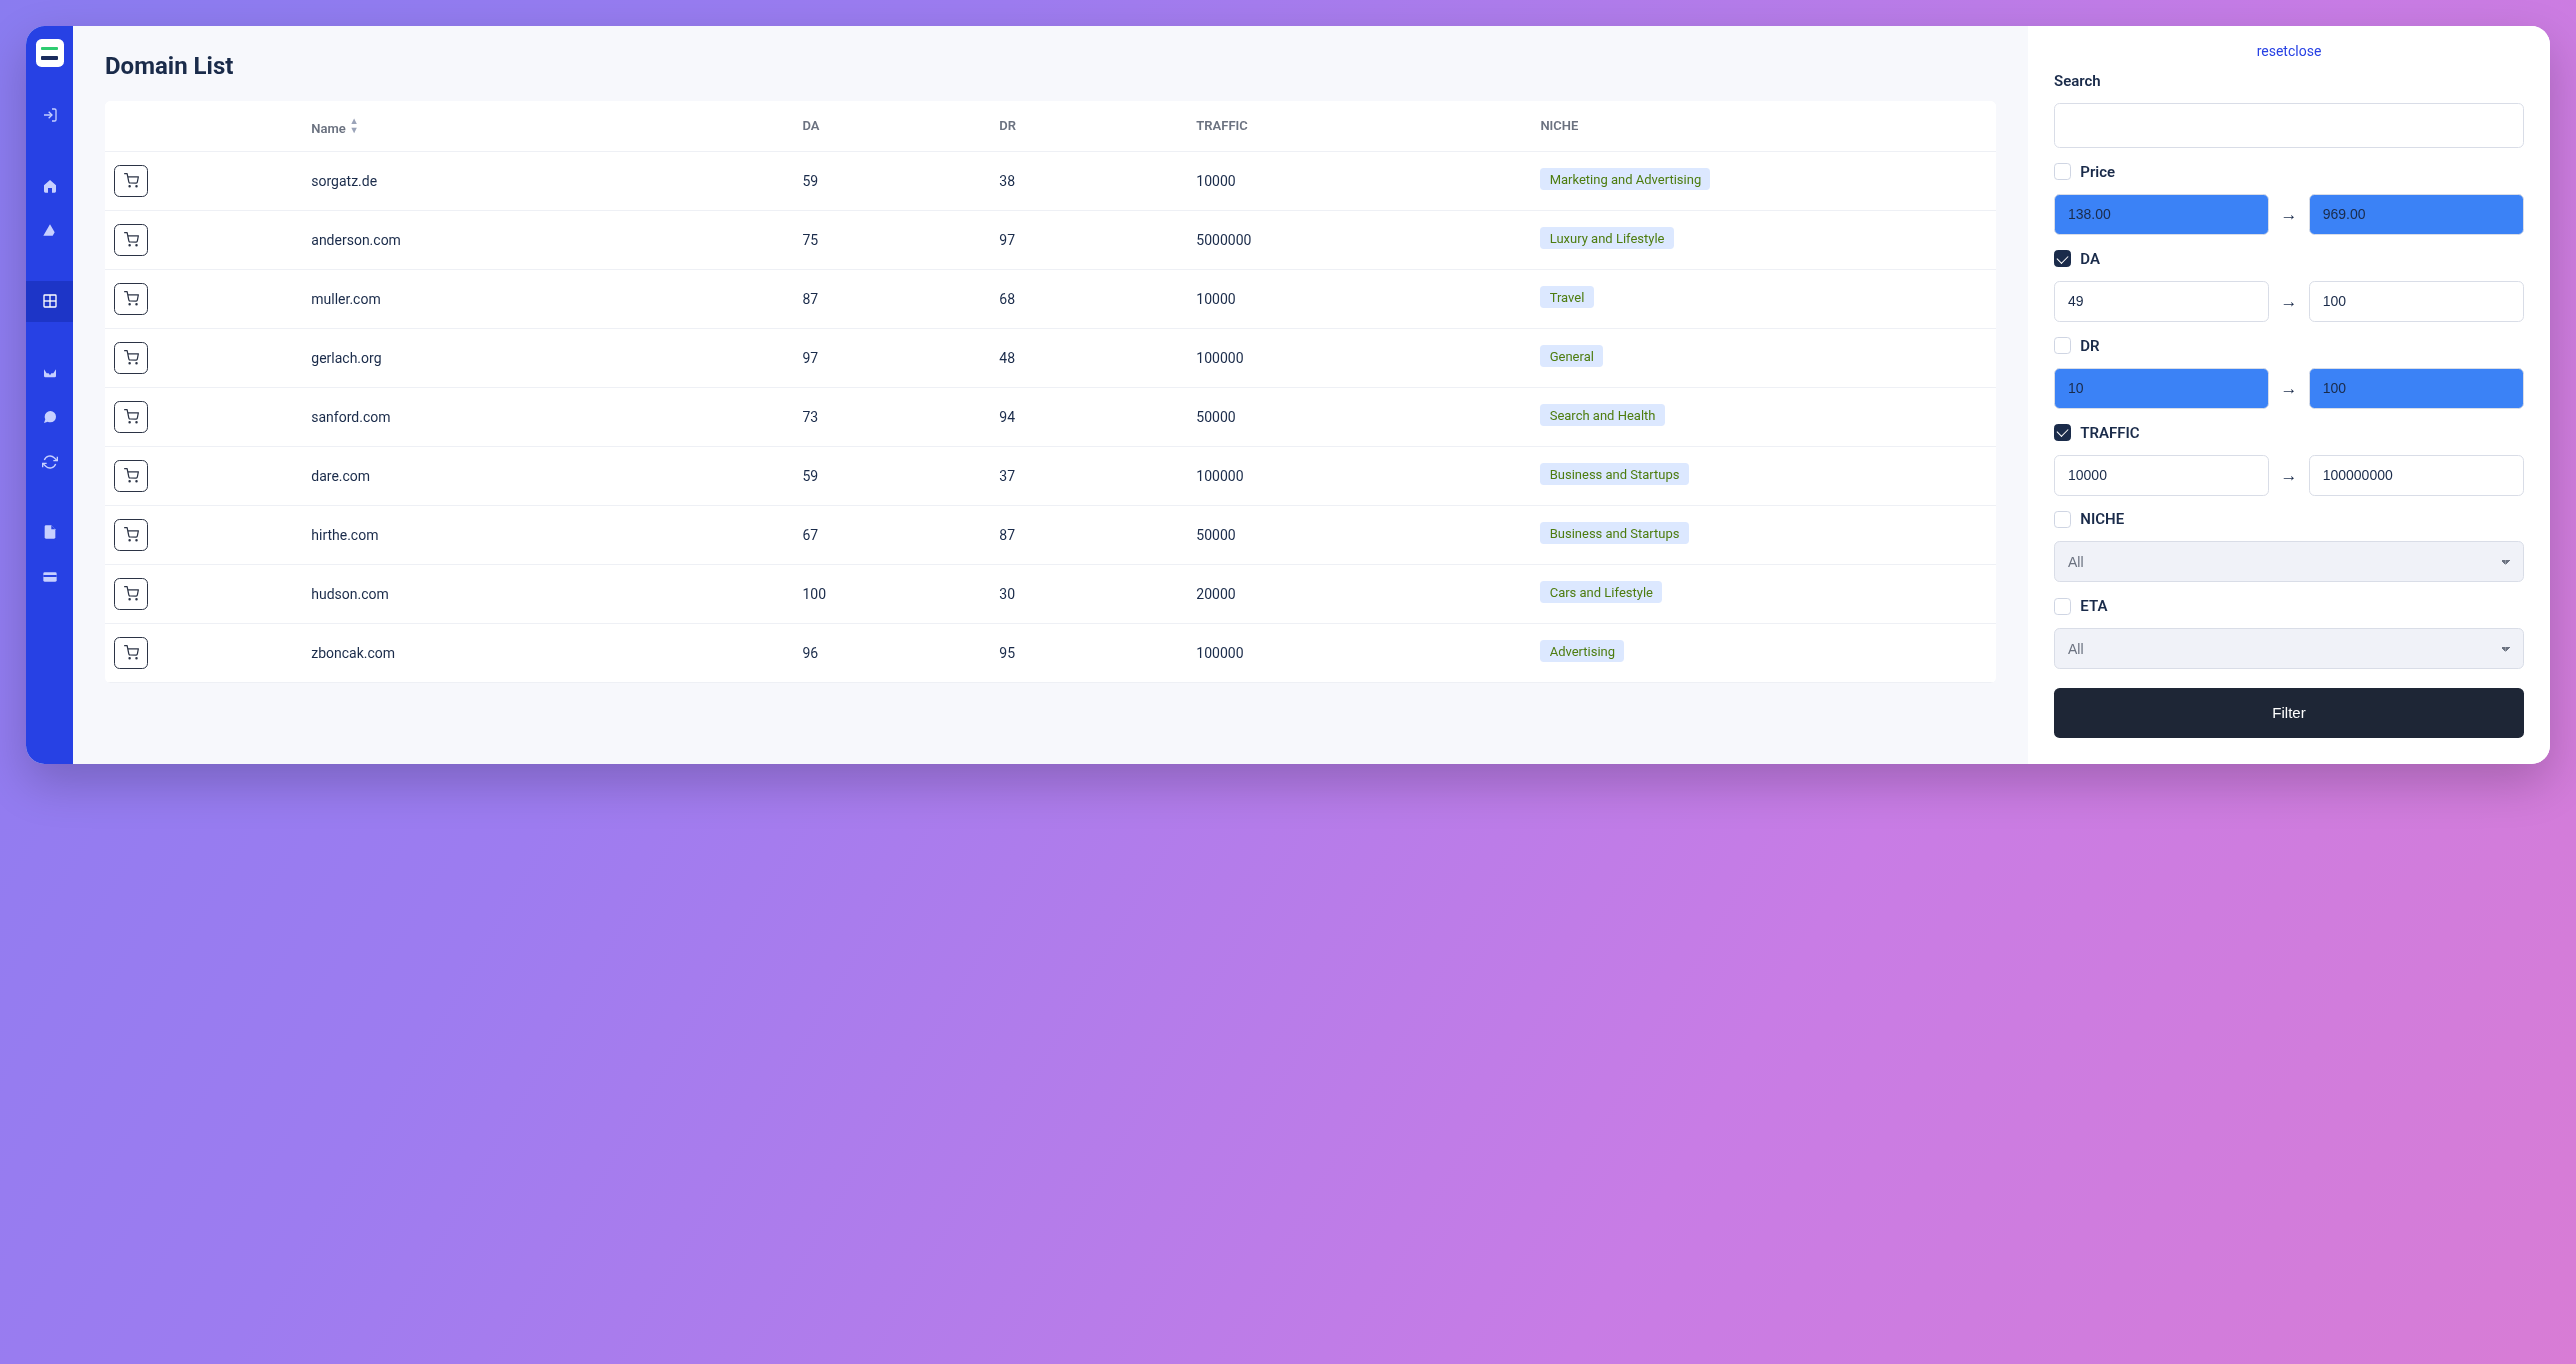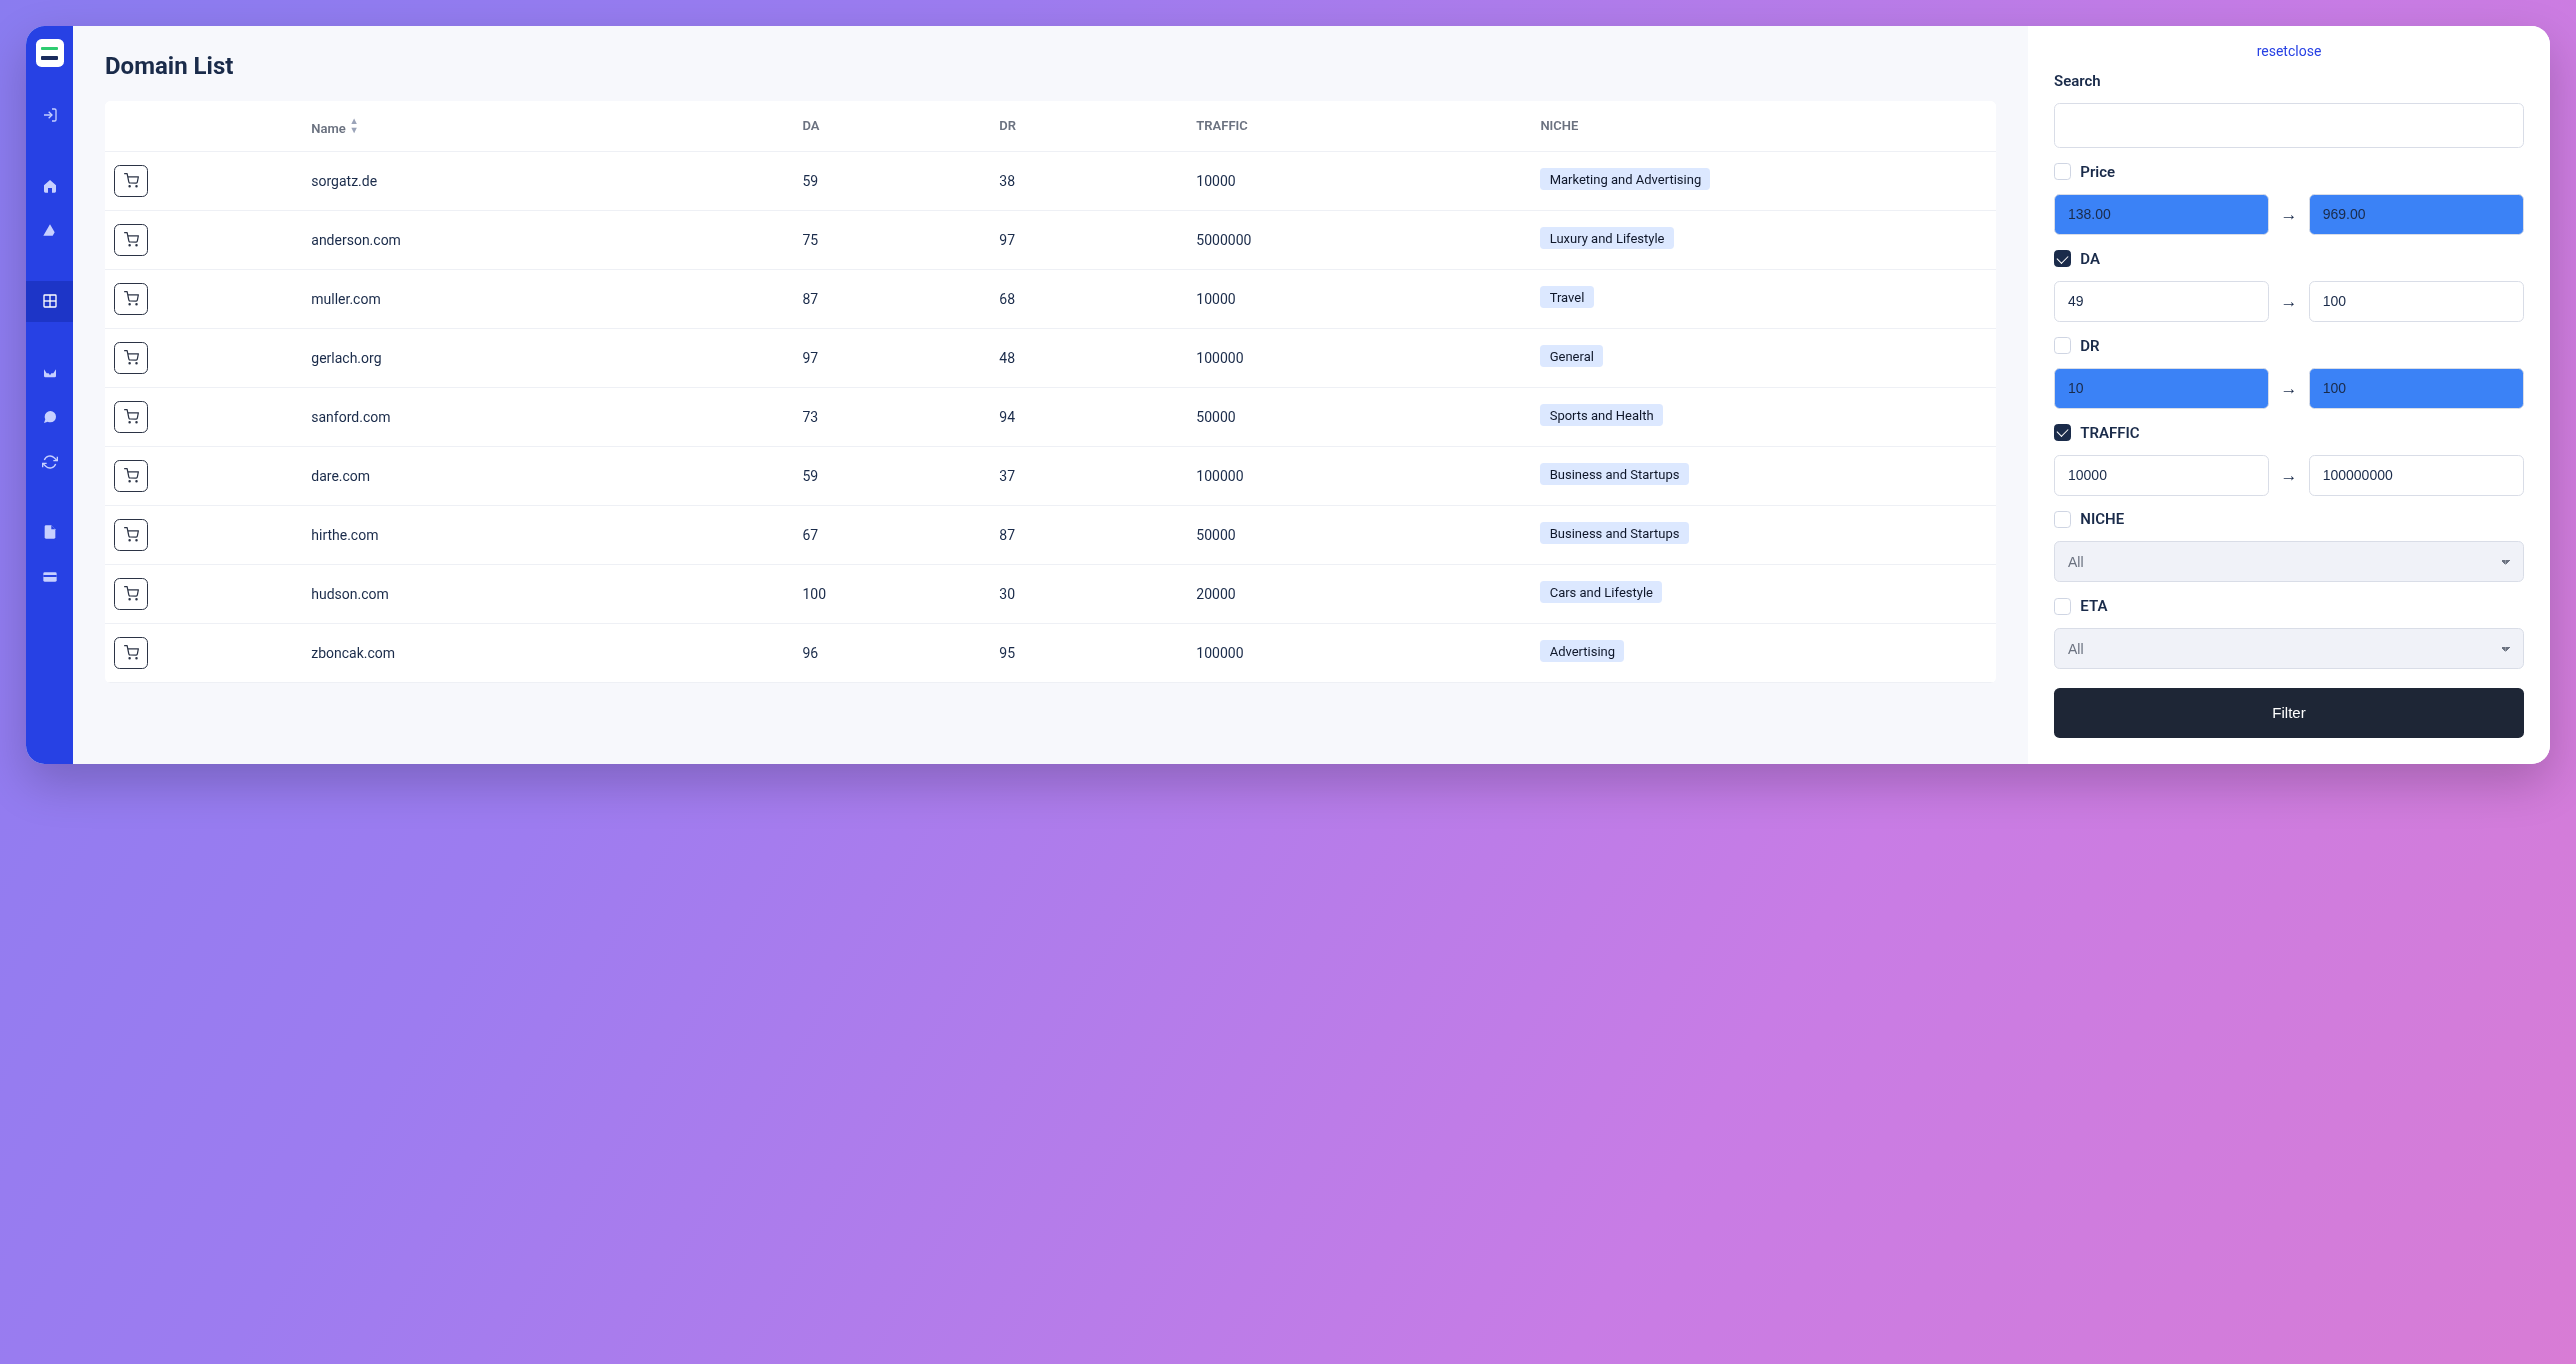--- a/index.html
+++ b/index.html
@@ -90,21 +90,21 @@
     border: 1.4px solid #2b3345;
     border-radius: 5.6px;
     display: inline-flex; align-items: center; justify-content: center;
     background: #fff;
     cursor: pointer;
   }
   .cart-btn svg { width:15px; height:15px; stroke:#2b3345; }
   .badge {
     display: inline-block;
     background: #dce8ff;
-    color: #0f172a;
+    color: #4d7c0f;
     padding: 3.7px 9.3px;
     border-radius: 3.7px;
     font-size: 13px;
     max-width: 100%;
     overflow: hidden;
     white-space: nowrap;
   }
 
   
   .filters {
@@ -307,21 +307,21 @@
                     <svg viewBox="0 0 24 24" fill="none" stroke-width="2" stroke-linecap="round" stroke-linejoin="round">
                       <circle cx="9" cy="21" r="1"></circle>
                       <circle cx="20" cy="21" r="1"></circle>
                       <path d="M1 1h4l2.68 13.39a2 2 0 0 0 2 1.61h9.72a2 2 0 0 0 2-1.61L23 6H6"></path>
                     </svg>
                   </span></td>
                 <td>sanford.com</td>
                 <td>73</td>
                 <td>94</td>
                 <td>50000</td>
-                <td><span class="badge">Sports and Health</span></td>
+                <td><span class="badge">Search and Health</span></td>
               </tr>
               <tr>
                 <td><span class="cart-btn">
                     <svg viewBox="0 0 24 24" fill="none" stroke-width="2" stroke-linecap="round" stroke-linejoin="round">
                       <circle cx="9" cy="21" r="1"></circle>
                       <circle cx="20" cy="21" r="1"></circle>
                       <path d="M1 1h4l2.68 13.39a2 2 0 0 0 2 1.61h9.72a2 2 0 0 0 2-1.61L23 6H6"></path>
                     </svg>
                   </span></td>
                 <td>dare.com</td>

